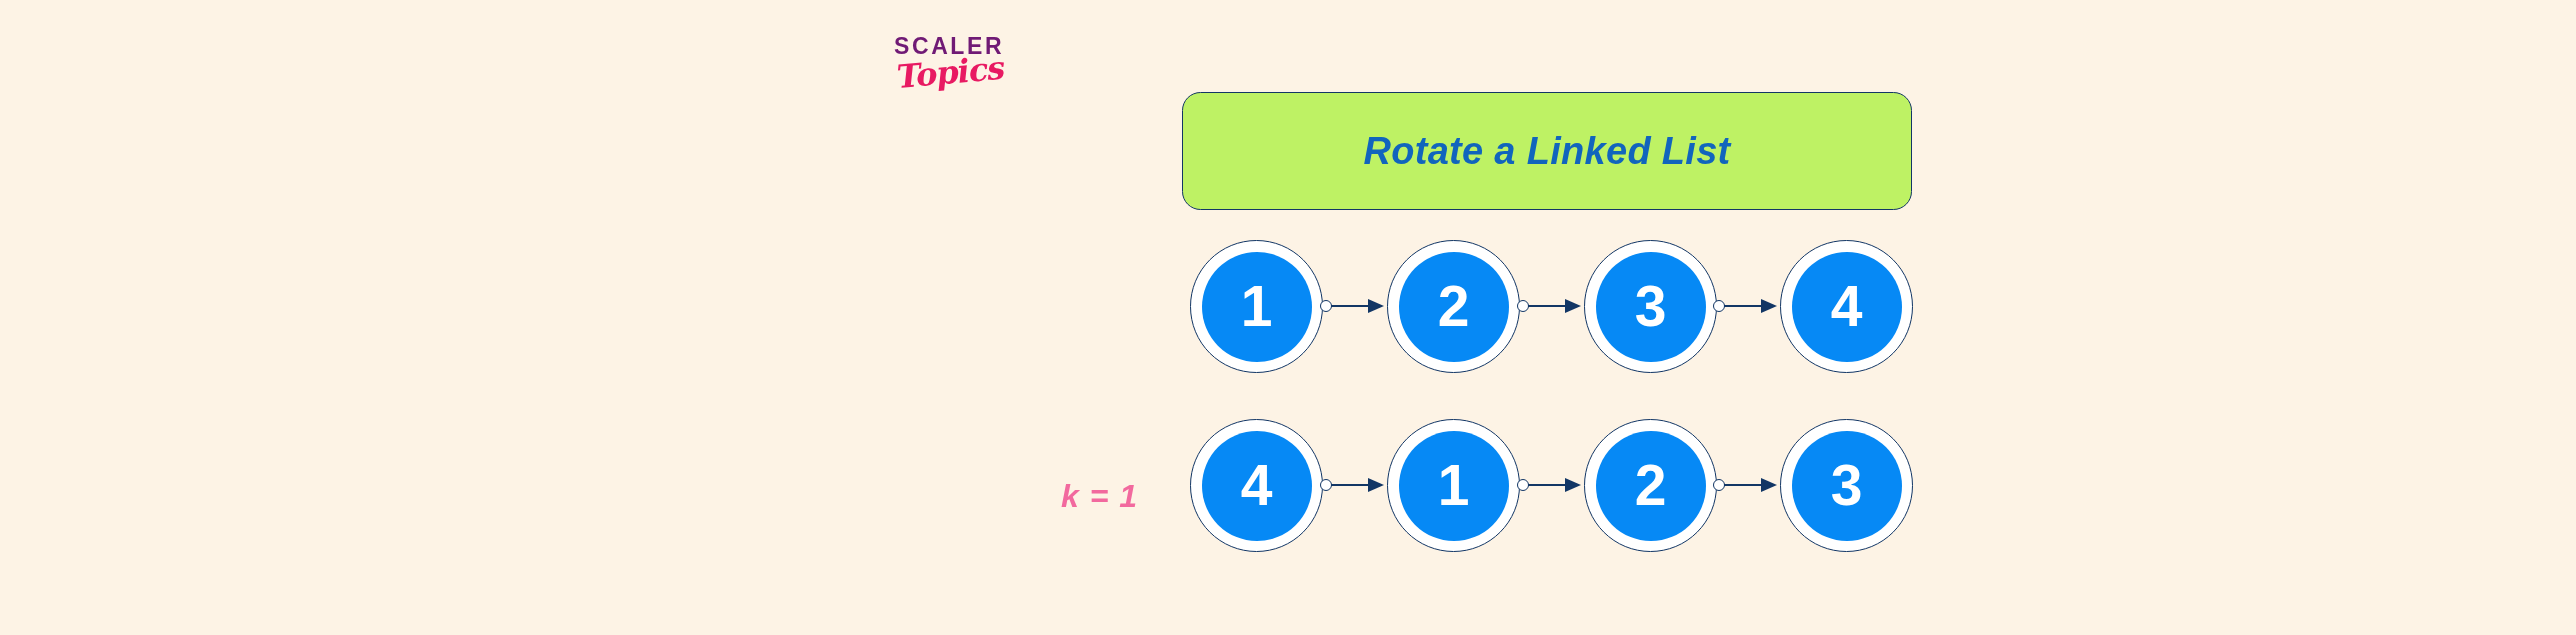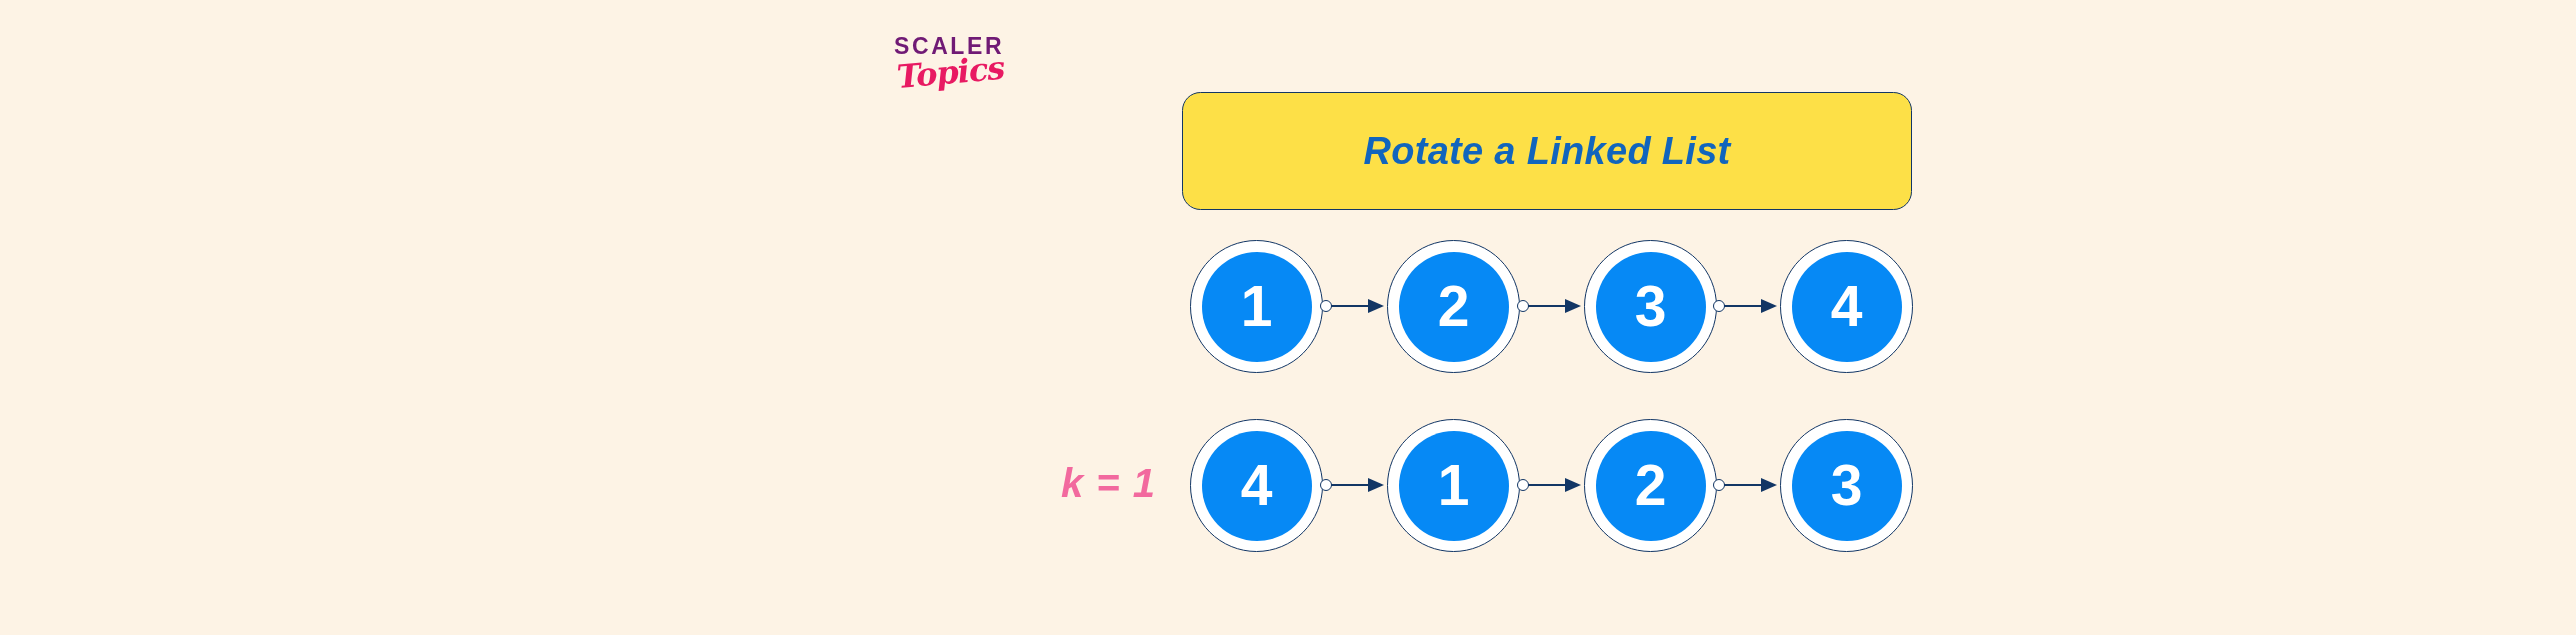--- a/index.html
+++ b/index.html
@@ -51,21 +51,21 @@
     white-space:nowrap;
   }
 
   
   .title-box {
     position:absolute;
     left:1182px;
     top:92px;
     width:730px;
     height:118px;
-    background:#fde047;
+    background:#bef264;
     border:1.5px solid #123665;
     border-radius:18.5px;
     display:flex;
     align-items:center;
     justify-content:center;
   }
   .title-text {
     font-family:"Liberation Sans", sans-serif;
     font-weight:bold;
     font-style:italic;
@@ -147,25 +147,25 @@
     height:0;
     border-top:7.7px solid transparent;
     border-bottom:7.7px solid transparent;
     border-left:16.5px solid #123665;
   }
 
   
   .k-label {
     position:absolute;
     left:1061px;
-    top:461px;
+    top:478px;
     font-family:"Liberation Sans", sans-serif;
     font-weight:bold;
     font-style:italic;
-    font-size:40px;
+    font-size:32px;
     color:#f2699e;
     white-space:nowrap;
     letter-spacing:1px;
   }
 </style>
 </head>
 <body>
 
 <div id="canvas">
 

